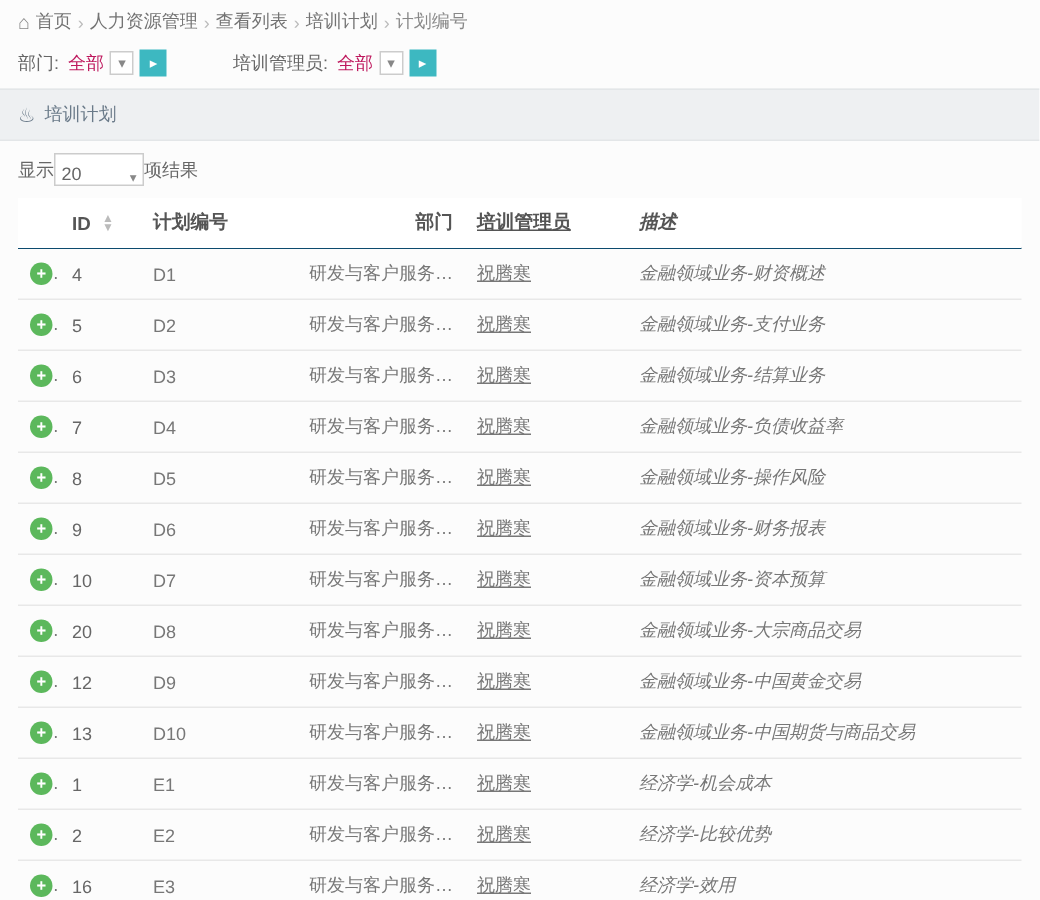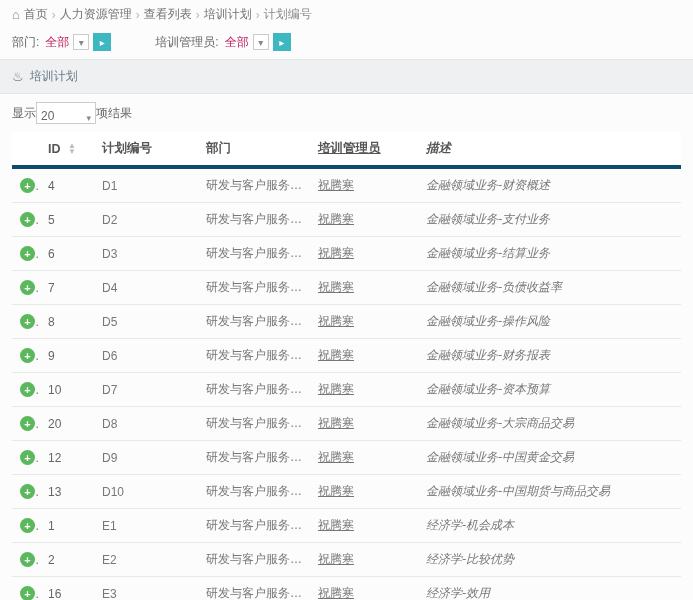--- a/index.html
+++ b/index.html
@@ -76,35 +76,35 @@
     white-space: nowrap;
     overflow: hidden;
     text-overflow: ellipsis;
   }
   th {
     color: #555;
     font-weight: 700;
     font-size: 12.5px;
     background: #fff;
     border-top: none;
-    border-bottom: 4px solid #0c4a6e;
+    border-bottom: 1px solid #0c4a6e;
     position: relative;
   }
   th .sort-icons {
     display: inline-block;
     margin-left: 4px;
     font-size: 8px;
     color: #bbb;
     line-height: 6px;
     vertical-align: middle;
   }
   .col-expand { width: 28px; }
   .col-id { width: 54px; }
   .col-plan { width: 104px; margin-left: 36px; }
-  .col-dept { width: 112px; }
+  .col-dept { width: 112px; text-align: right; }
   .col-mgr { width: 108px; text-decoration: underline; }
   .col-desc { width: auto; font-style: italic; }
   .plus-badge {
     display: inline-flex; align-items: center; justify-content: center;
     width: 15px; height: 15px; border-radius: 50%;
     background: #5cb85c; color: #fff; font-size: 11px; font-weight: bold;
   }
   td { color: #777; }
   td.id-cell { color: #666; }
   .table-wrap { padding: 0 12px 6px 12px; }

